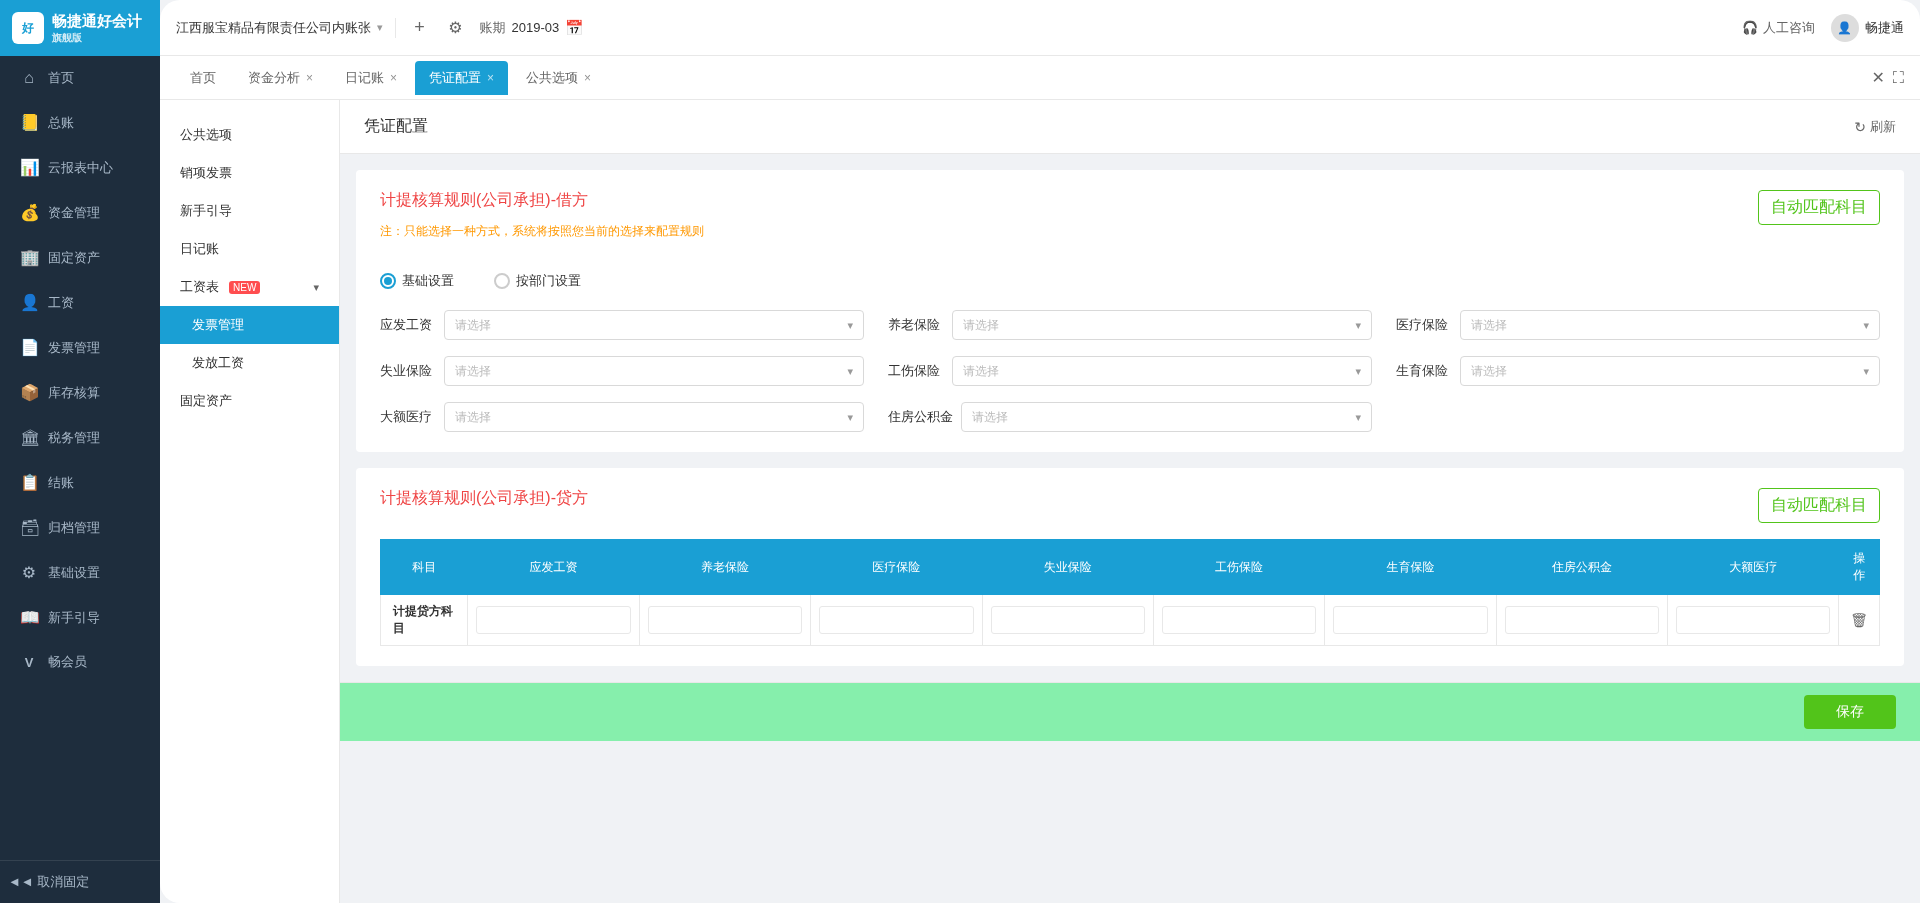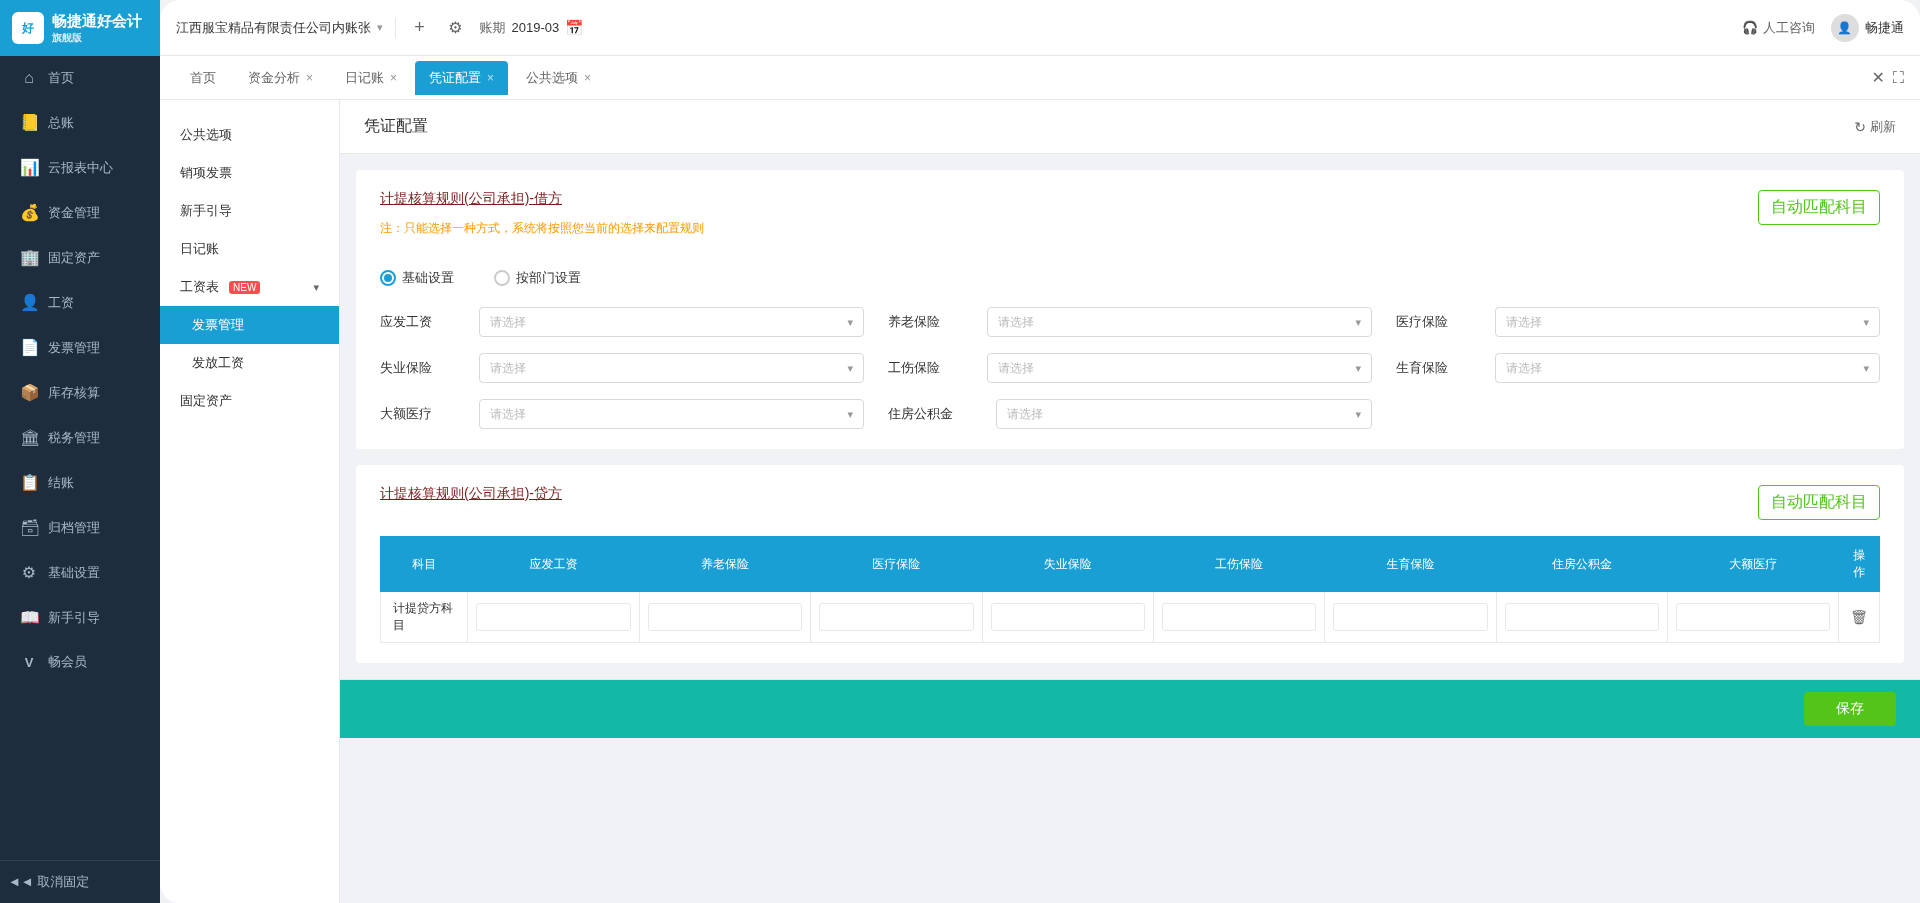--- a/index.html
+++ b/index.html
@@ -240,25 +240,24 @@
     }
 
     .section {
       margin: 16px;
       background: white;
       border-radius: 4px;
       padding: 20px 24px;
     }
 
     .section-title {
-      font-size: 14px;
+      font-size: 16px;
       font-weight: 500;
-      color: #7f1d1d;
+      color: #ef4444;
       margin-bottom: 12px;
-      text-decoration: underline;
     }
 
     .notice-text {
       color: #ff9800;
       font-size: 12px;
       margin-bottom: 16px;
     }
 
     .radio-group {
       display: flex;
@@ -312,21 +311,20 @@
       border: 1px solid #d9d9d9;
       border-radius: 4px;
       display: flex;
       align-items: center;
       justify-content: space-between;
       padding: 0 10px;
       cursor: pointer;
       background: white;
       font-size: 12px;
       color: #bbb;
-      margin-left: 35px;
     }
     .select-arrow { color: #999; font-size: 11px; }
 
     .auto-match-btn {
       border: 1px solid #52c41a;
       color: #52c41a;
       background: white;
       padding: 6px 12px;
       border-radius: 4px;
       cursor: pointer;
@@ -357,20 +355,21 @@
     .credit-table td {
       padding: 8px;
       text-align: center;
       border: 1px solid #e8e8e8;
       background: white;
     }
     .credit-table .row-label {
       color: #333;
       text-align: left;
       padding-left: 12px;
+      font-weight: bold;
     }
     .table-input {
       width: 100%;
       height: 28px;
       border: 1px solid #e8e8e8;
       border-radius: 3px;
       padding: 0 6px;
       font-size: 12px;
       outline: none;
     }
@@ -378,21 +377,21 @@
     .delete-btn {
       color: #666;
       cursor: pointer;
       font-size: 14px;
     }
 
     
     .bottom-bar {
       position: sticky;
       bottom: 0;
-      background: #14b8a6;
+      background: #86efac;
       padding: 12px 24px;
       display: flex;
       justify-content: flex-end;
       border-top: 1px solid #e8e8e8;
     }
     .save-btn {
       background: #52c41a;
       color: white;
       border: none;
       padding: 8px 32px;

